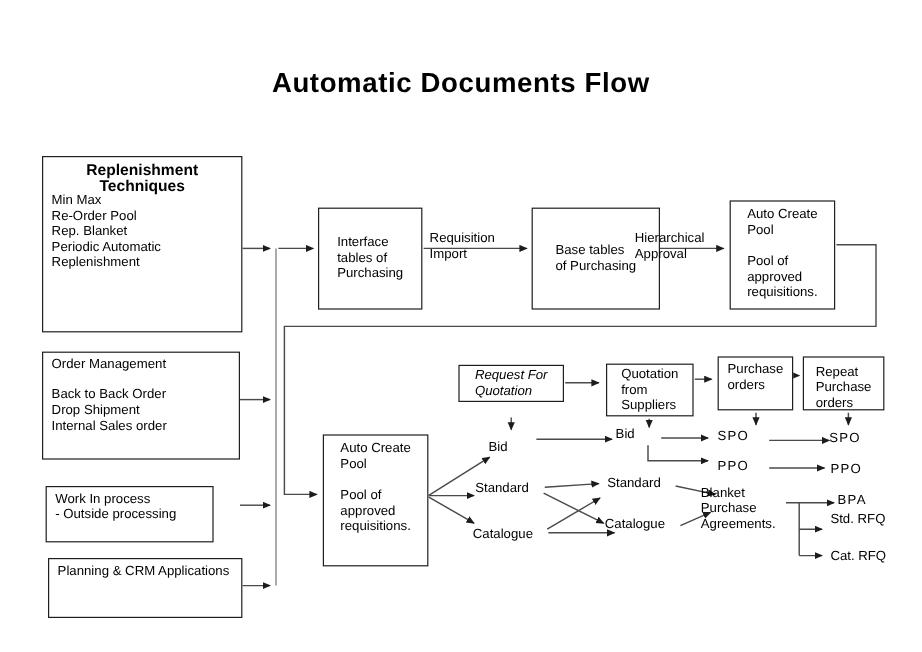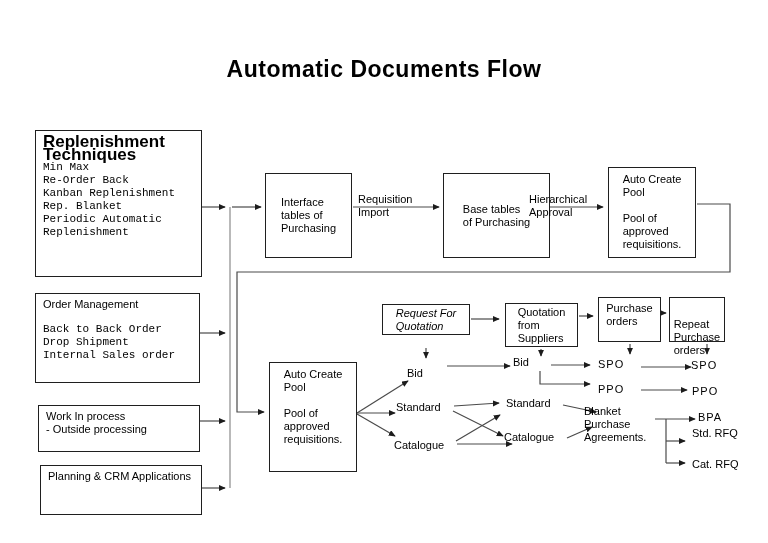--- a/index.html
+++ b/index.html
@@ -9,23 +9,23 @@
   }
   #connectors{position:absolute;left:0;top:0;width:768px;height:543px;pointer-events:none;}
   .title{
     position:absolute;left:0;top:56px;width:768px;text-align:center;
     font-size:23px;font-weight:bold;letter-spacing:0.5px;
   }
   .box{
     position:absolute;border:1.5px solid #1f1f1f;background:#ffffff;
     font-size:11px;line-height:13px;box-sizing:border-box;
   }
-  .box .heading{display:block;font-weight:bold;font-size:17px;}
+  .box .heading{display:block;text-align:center;font-weight:bold;font-size:13px;}
   .box .heading-plain{display:block;text-align:left;}
-  .box .item{display:block;font-family:Liberation Mono, monospace;}
+  .box .item{display:block;}
   .pad{padding:4px 7px;}
   .flowbox{display:flex;align-items:center;justify-content:center;text-align:left;white-space:pre-line;}
   .flowbox.topalign{align-items:flex-start;padding-top:5px;}
   .lbl{
     position:absolute;font-size:11px;line-height:13px;text-align:left;white-space:pre-line;
   }
   .acro{letter-spacing:1px;}
 </style>
 </head>
 <body>
@@ -74,34 +74,33 @@
       <path d="M666,441 H685" marker-end="url(#ah)"></path>
       <path d="M666,463 H685" marker-end="url(#ah)"></path>
     </g>
   </svg>
 
   <div class="title">Automatic Documents Flow</div>
 
   <div class="box pad" style="left:35px;top:130px;width:167px;height:147px;">
     <span class="heading">Replenishment Techniques</span>
     <span class="item">Min Max</span>
-    <span class="item">Re-Order Back</span>
-    <span class="item">Kanban Replenishment</span>
+    <span class="item">Re-Order Pool</span>
     <span class="item">Rep. Blanket</span>
     <span class="item">Periodic Automatic Replenishment</span>
   </div>
 
   <div class="box pad" style="left:35px;top:293px;width:165px;height:90px;">
     <span class="heading-plain">Order Management</span>
     <span class="item" style="margin-top:12px;">Back to Back Order</span>
     <span class="item">Drop Shipment</span>
     <span class="item">Internal Sales order</span>
   </div>
 
-  <div class="box pad" style="left:38px;top:405px;width:162px;height:47px;white-space:pre-line;">Work In process
+  <div class="box pad" style="left:38px;top:405px;width:140px;height:47px;white-space:pre-line;">Work In process
 - Outside processing</div>
 
   <div class="box pad" style="left:40px;top:465px;width:162px;height:50px;">Planning &amp; CRM Applications</div>
 
   <div class="box flowbox" style="left:265px;top:173px;width:87px;height:85px;">Interface
 tables of
 Purchasing</div>
 
   <div class="lbl" style="left:358px;top:193px;width:74px;">Requisition
 Import</div>
@@ -129,21 +128,21 @@
   <div class="box flowbox" style="left:382px;top:304px;width:88px;height:31px;font-style:italic;">Request For
 Quotation</div>
 
   <div class="box flowbox" style="left:505px;top:303px;width:73px;height:44px;">Quotation
 from
 Suppliers</div>
 
   <div class="box flowbox topalign" style="left:598px;top:297px;width:63px;height:45px;padding-top:4px;">Purchase
 orders</div>
 
-  <div class="box flowbox topalign" style="left:669px;top:297px;width:56px;height:45px;padding-top:20px;">Repeat
+  <div class="box flowbox topalign" style="left:669px;top:297px;width:68px;height:45px;padding-top:6px;">Repeat
 Purchase
 orders</div>
 
   <div class="lbl" style="left:407px;top:367px;width:40px;">Bid</div>
   <div class="lbl" style="left:396px;top:401px;width:60px;">Standard</div>
   <div class="lbl" style="left:394px;top:439px;width:66px;">Catalogue</div>
 
   <div class="lbl" style="left:513px;top:356px;width:40px;">Bid</div>
   <div class="lbl" style="left:506px;top:397px;width:60px;">Standard</div>
   <div class="lbl" style="left:504px;top:431px;width:66px;">Catalogue</div>

